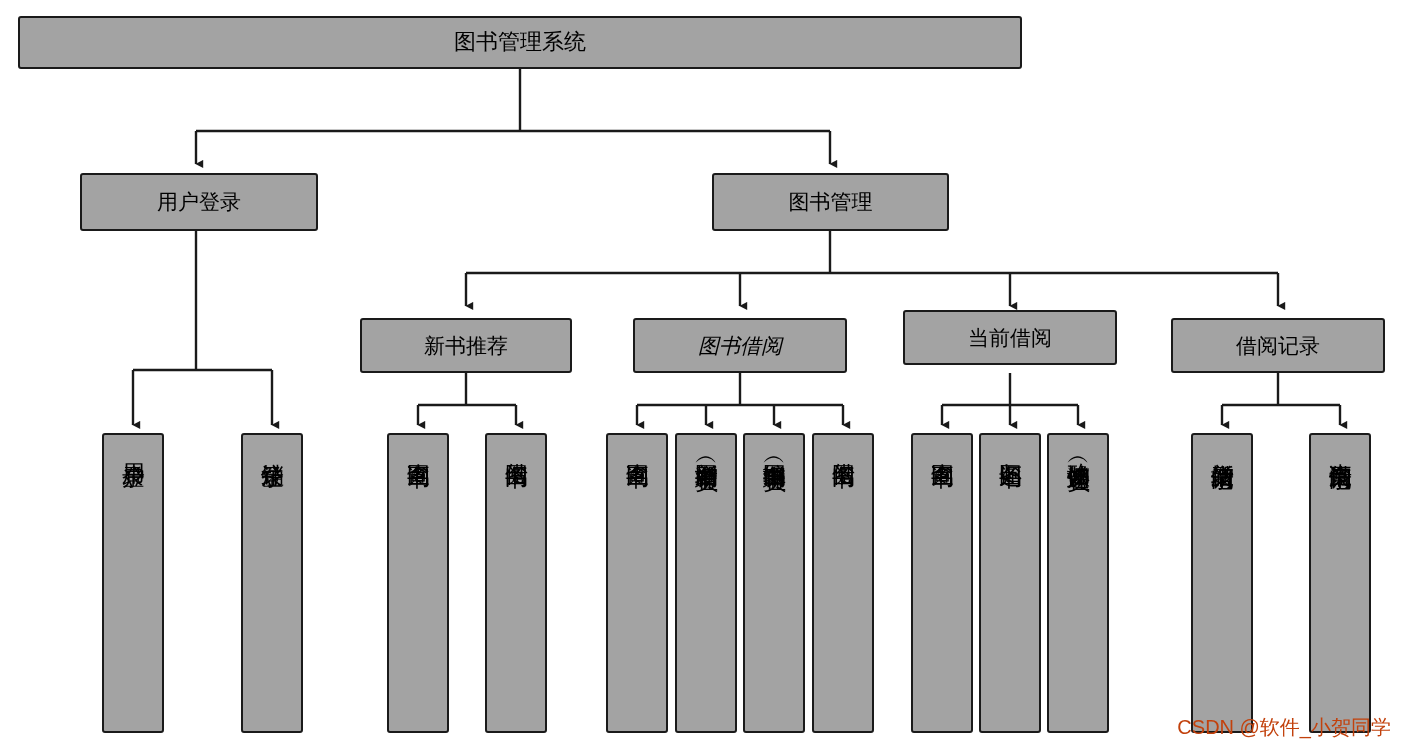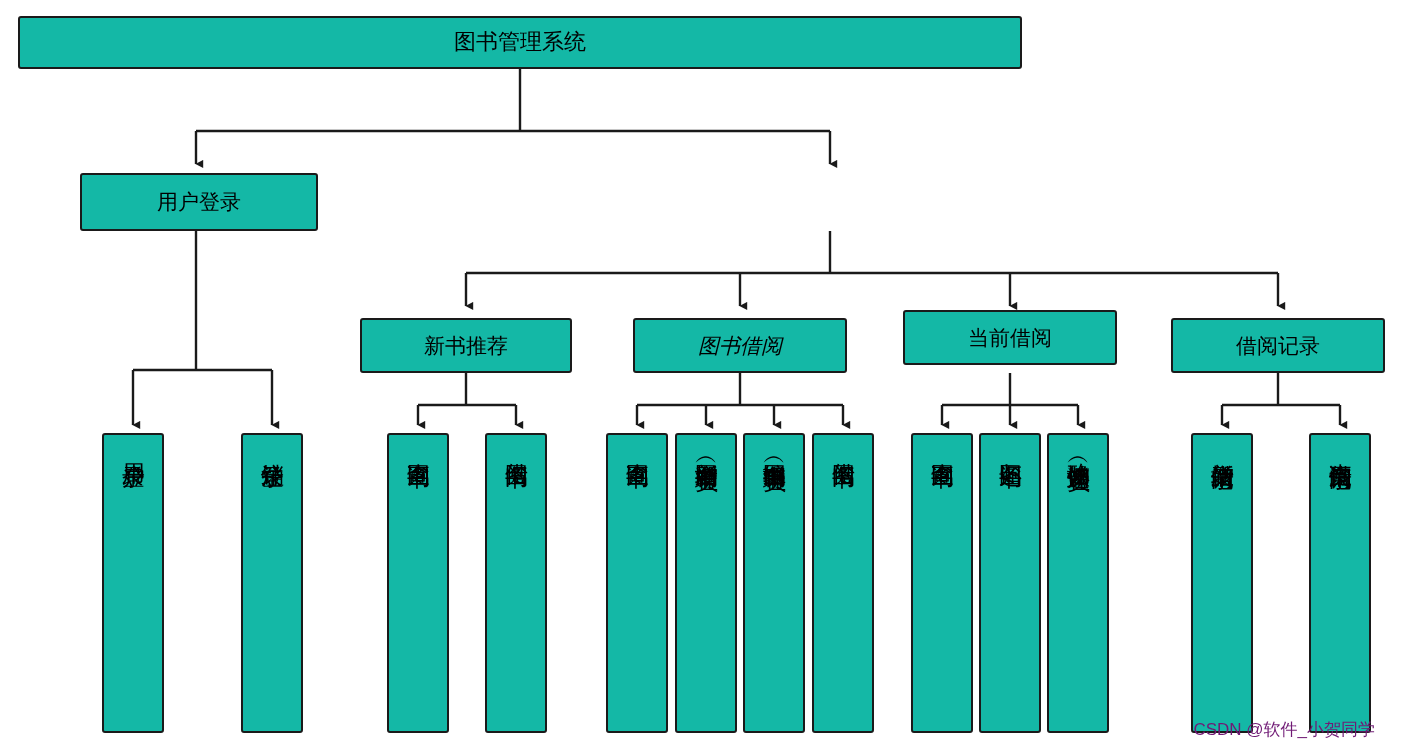--- a/index.html
+++ b/index.html
@@ -22,21 +22,21 @@
     left: 0;
     top: 0;
     width: 1405px;
     height: 747px;
     pointer-events: none;
   }
   .node {
     position: absolute;
     box-sizing: border-box;
     border: 2px solid #1a1a1a;
-    background: #14b8a6;
+    background: #a3a3a3;
     border-radius: 3px;
     display: flex;
     align-items: center;
     justify-content: center;
     color: #000000;
     line-height: 1.12;
   }
   .node.horiz {
     font-size: 21px;
     text-align: center;
@@ -48,24 +48,24 @@
     font-size: 23px;
     letter-spacing: 1px;
     padding: 10px 0;
     justify-content: flex-start;
   }
   .node.root {
     font-size: 22px;
   }
   .watermark {
     position: absolute;
-    right: 30px;
+    right: 14px;
     bottom: 6px;
-    font-size: 17px;
-    color: #701a75;
+    font-size: 20px;
+    color: #c2410c;
     white-space: nowrap;
   }
 </style>
 </head>
 <body>
 
 <div id="stage">
 
   <svg class="wires" viewBox="0 0 1405 747" xmlns="http://www.w3.org/2000/svg">
     <defs>
@@ -117,20 +117,23 @@
     </g>
   </svg>
 
   <div class="node horiz root" style="left:18px; top:16px; width:1004px; height:53px;">
     <span>图书管理系统</span>
   </div>
 
   <div class="node horiz" style="left:80px; top:173px; width:238px; height:58px;">
     <span>用户登录</span>
   </div>
+  <div class="node horiz" style="left:712px; top:173px; width:237px; height:58px;">
+    <span>图书管理</span>
+  </div>
 
   <div class="node horiz" style="left:360px; top:318px; width:212px; height:55px;">
     <span>新书推荐</span>
   </div>
   <div class="node horiz" style="left:633px; top:318px; width:214px; height:55px;font-style:italic;">
     <span>图书借阅</span>
   </div>
   <div class="node horiz" style="left:903px; top:310px; width:214px; height:55px;">
     <span>当前借阅</span>
   </div>

